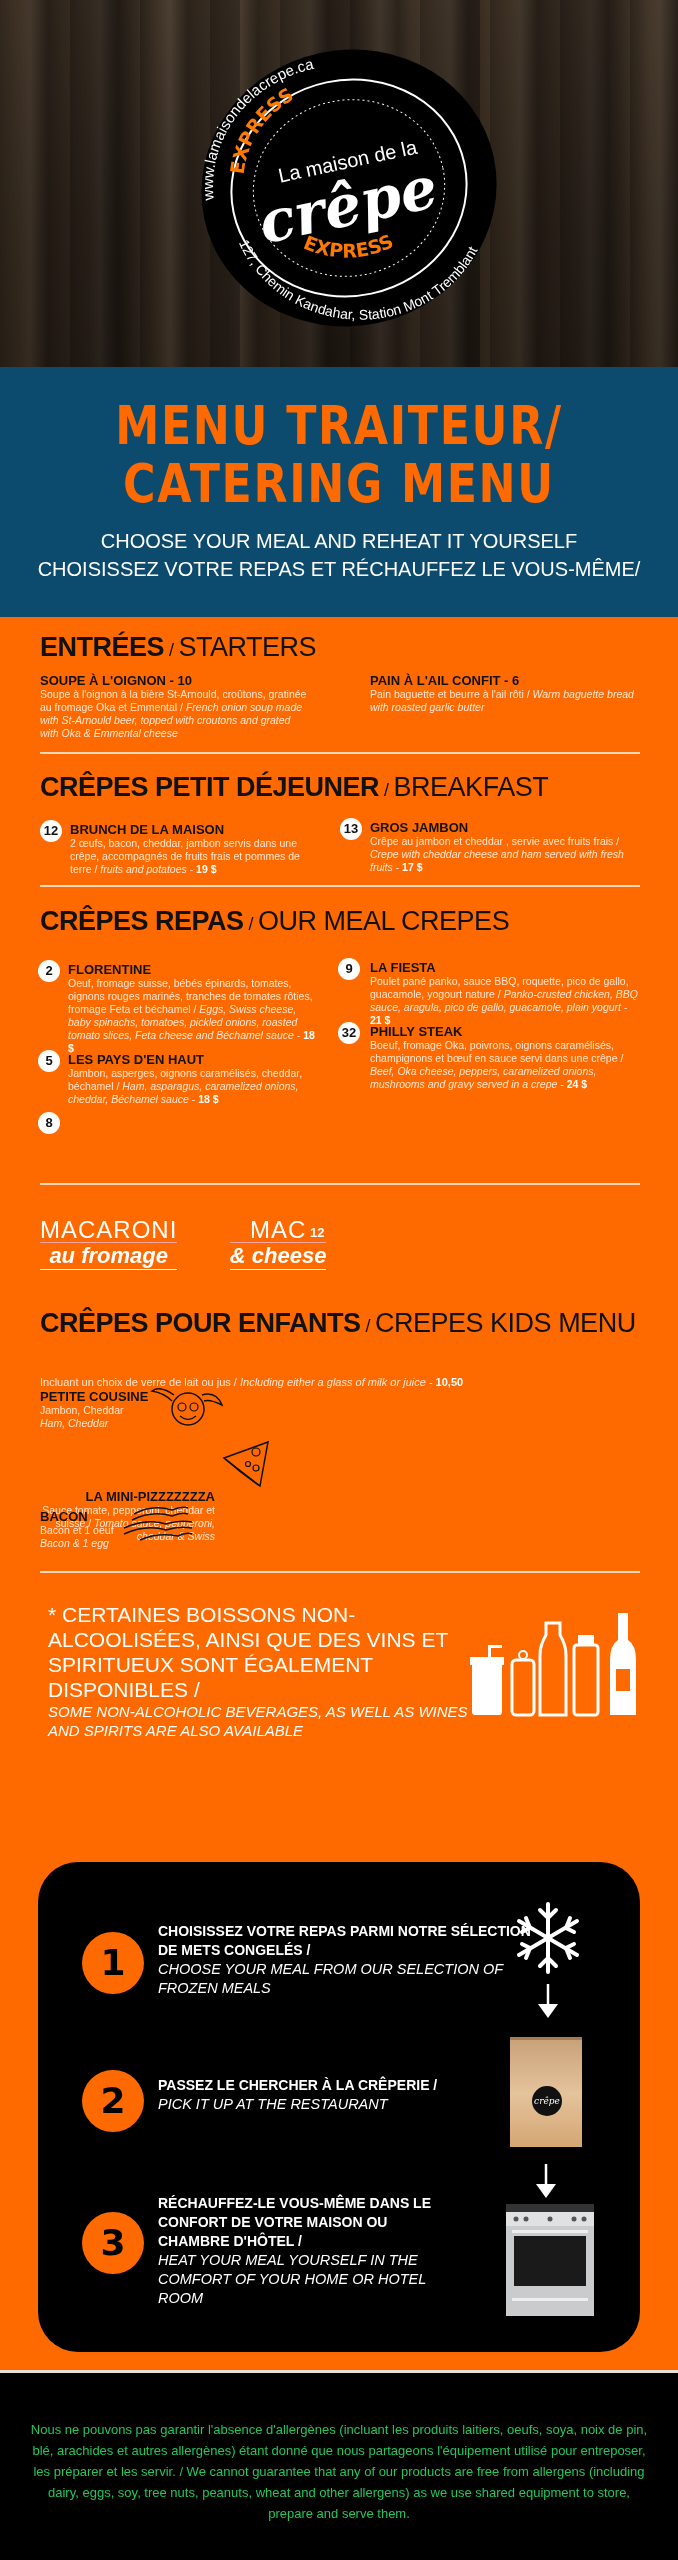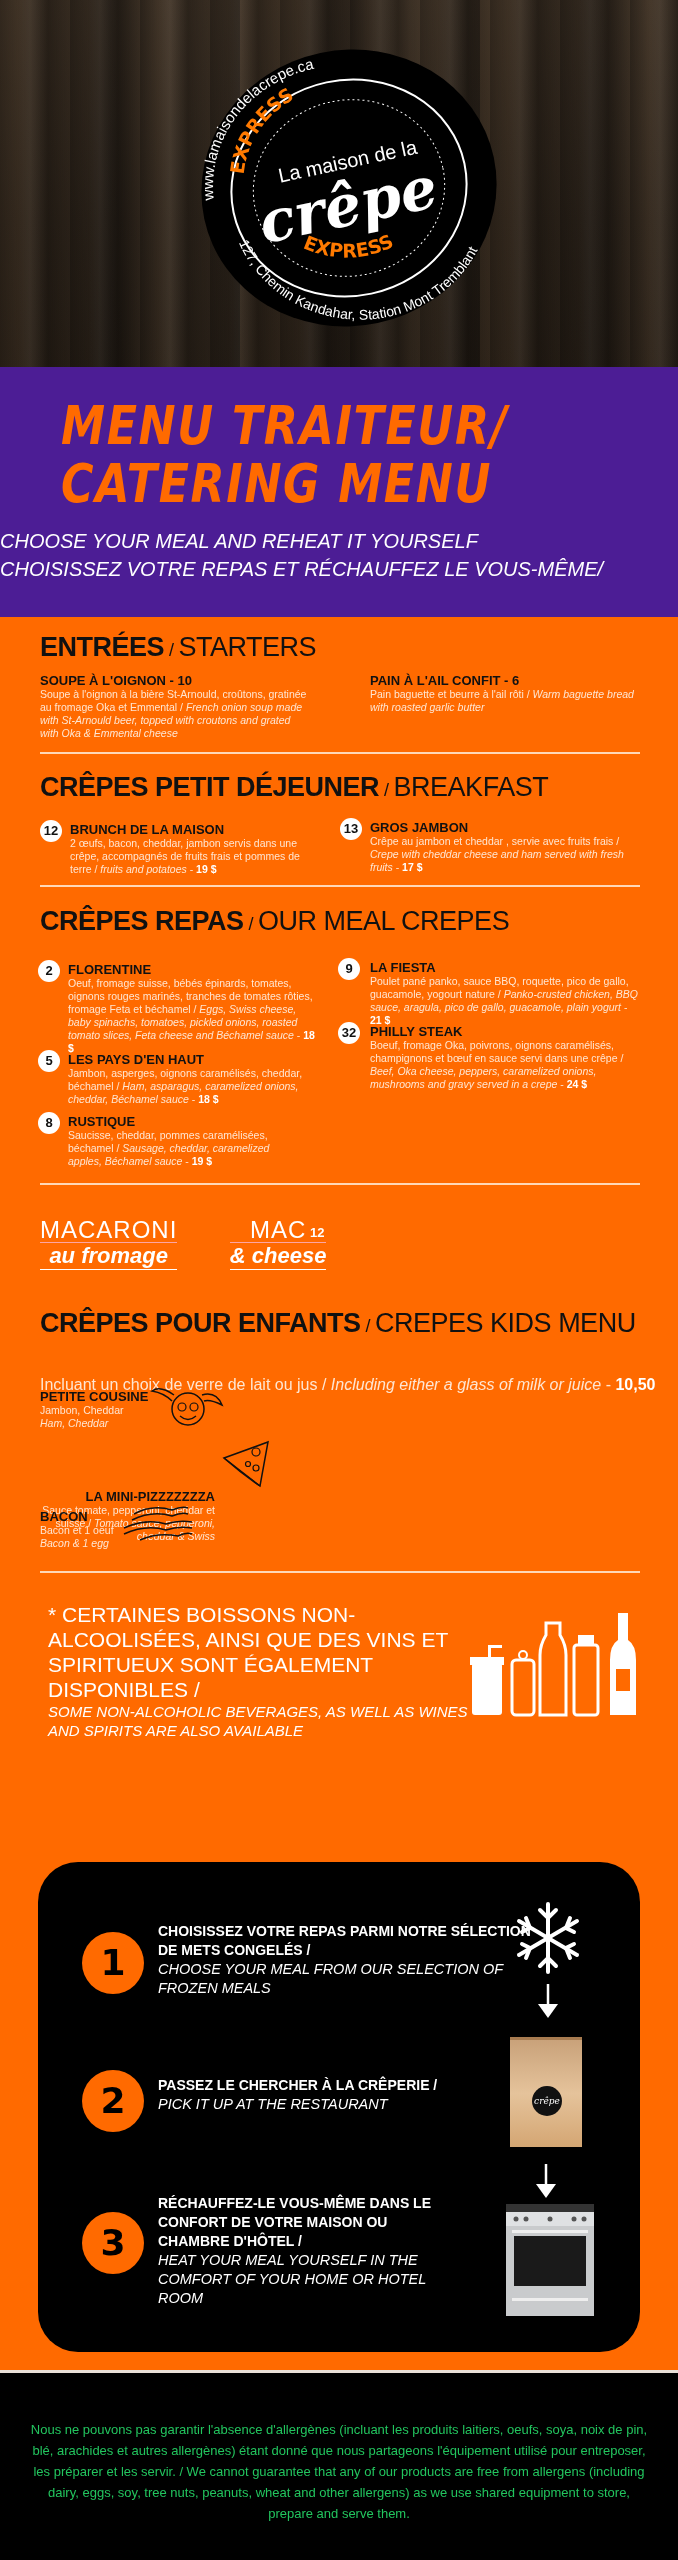--- a/index.html
+++ b/index.html
@@ -10,21 +10,21 @@
   
   .hero { position:absolute; left:0; top:0; width:678px; height:367px;
     background:
       repeating-linear-gradient(90deg, rgba(0,0,0,0.25) 0px, rgba(0,0,0,0) 18px, rgba(255,255,255,0.04) 30px, rgba(0,0,0,0.3) 48px, rgba(0,0,0,0) 70px),
       repeating-linear-gradient(90deg, rgba(80,60,40,0.3) 0px, rgba(20,15,10,0.4) 110px, rgba(90,70,50,0.25) 170px, rgba(20,15,10,0.4) 240px),
       linear-gradient(180deg, #3d3227 0%, #2b231b 60%, #241d16 100%);
   }
   .logo { position:absolute; left:184px; top:40px; width:320px; height:290px; }
 
   
-  .title-block { position:absolute; left:0; top:367px; width:678px; height:250px; background:#4c1d95; text-align:left;font-style:italic; }
+  .title-block { position:absolute; left:0; top:367px; width:678px; height:250px; background:#0c4a6e; text-align:center; }
   .main-title { font-family:"DejaVu Sans", sans-serif; font-weight:900; font-size:54px; line-height:58px; color:#ff6a00;
     letter-spacing:2px; margin-top:30px; transform:scaleX(0.82); transform-origin:center; }
   .subtitle { font-size:20px; line-height:28px; color:#fff; margin-top:14px; }
 
   
   .orange { position:absolute; left:0; top:617px; width:678px; height:1753px; background:#ff6a00; }
   .section-title { position:absolute; left:40px; font-size:27px; font-weight:bold; color:#111; letter-spacing:-0.5px; }
   .section-title .thin { font-weight:normal; }
   .section-title .slash { font-size:18px; font-weight:normal; padding:0 5px; }
   .rule { position:absolute; left:40px; width:600px; height:2px; background:#ffd8b8; }
@@ -33,21 +33,21 @@
   .item .name { font-weight:bold; font-size:13px; color:#111; line-height:15px; }
   .item .price { font-weight:bold; color:#fff; }
   .item i { font-style:italic; }
   .num { position:absolute; width:22px; height:22px; border-radius:50%; background:#fff; color:#111; font-weight:bold; font-size:13px; text-align:center; line-height:22px; }
 
   .mac-block { position:absolute; left:40px; top:1218px; color:#fff; text-align:center; }
   .mac-big { font-size:24px; line-height:24px; letter-spacing:1px; }
   .mac-script { font-family:Liberation Sans, sans-serif; font-style:italic; font-weight:bold; font-size:22px; line-height:26px; border-top:1px solid #fca5a5; border-bottom:1px solid #fff; }
   .mac-price { position:absolute; left:310px; top:1225px; font-weight:bold; font-size:13px; color:#fff; }
 
-  .kids-intro { position:absolute; left:40px; top:1376px; font-size:16px; color:#ffe6d2; }
+  .kids-intro { position:absolute; left:40px; top:1376px; font-size:11px; color:#ffe6d2; }
   .kids-intro b { color:#fff; }
 
   .drinks { position:absolute; left:48px; top:1602px; width:430px; font-size:21px; line-height:25px; color:#fff; }
   .drinks .en { font-style:italic; font-size:15px; line-height:19px; }
 
   .order-pill { position:absolute; left:38px; top:1750px; width:602px; height:100px; border-radius:50px; background:#000; text-align:center; }
   .order-label { color:#ff6a00; font-size:22px; margin-top:14px; }
   .order-phone { color:#fff; font-family:"DejaVu Sans", sans-serif; font-weight:900; font-size:44px; line-height:50px; letter-spacing:2px; transform:scaleX(0.85); }
 
   .steps-box { position:absolute; left:38px; top:1862px; width:602px; height:490px; border-radius:40px; background:#000; }
@@ -132,24 +132,20 @@
   <div class="item" style="left:68px; top:962px; width:250px;">
     <div class="name">FLORENTINE</div>
     <span>Oeuf, fromage suisse, bébés épinards, tomates, oignons rouges marinés, tranches de tomates rôties, fromage Feta et béchamel / </span><i>Eggs, Swiss cheese, baby spinachs, tomatoes, pickled onions, roasted tomato slices, Feta cheese and Béchamel sauce</i> - <span class="price">18 $</span>
   </div>
   <div class="num" style="left:38px; top:1050px;">5</div>
   <div class="item" style="left:68px; top:1052px; width:250px;">
     <div class="name">LES PAYS D'EN HAUT</div>
     <span>Jambon, asperges, oignons caramélisés, cheddar, béchamel / </span><i>Ham, asparagus, caramelized onions, cheddar, Béchamel sauce</i> - <span class="price">18 $</span>
   </div>
   <div class="num" style="left:38px; top:1112px;">8</div>
-  <div class="item" style="left:68px; top:1114px; width:230px;">
-    <div class="name">RUSTIQUE</div>
-    <span>Saucisse, cheddar, pommes caramélisées, béchamel / </span><i>Sausage, cheddar, caramelized apples, Béchamel sauce</i> - <span class="price">19 $</span>
-  </div>
   <div class="num" style="left:338px; top:958px;">9</div>
   <div class="item" style="left:370px; top:960px; width:270px;">
     <div class="name">LA FIESTA</div>
     <span>Poulet pané panko, sauce BBQ, roquette, pico de gallo, guacamole, yogourt nature / </span><i>Panko-crusted chicken, BBQ sauce, aragula, pico de gallo, guacamole, plain yogurt</i> - <span class="price">21 $</span>
   </div>
   <div class="num" style="left:338px; top:1022px;">32</div>
   <div class="item" style="left:370px; top:1024px; width:270px;">
     <div class="name">PHILLY STEAK</div>
     <span>Boeuf, fromage Oka, poivrons, oignons caramélisés, champignons et bœuf en sauce servi dans une crêpe / </span><i>Beef, Oka cheese, peppers, caramelized onions, mushrooms and gravy served in a crepe</i> - <span class="price">24 $</span>
   </div>

